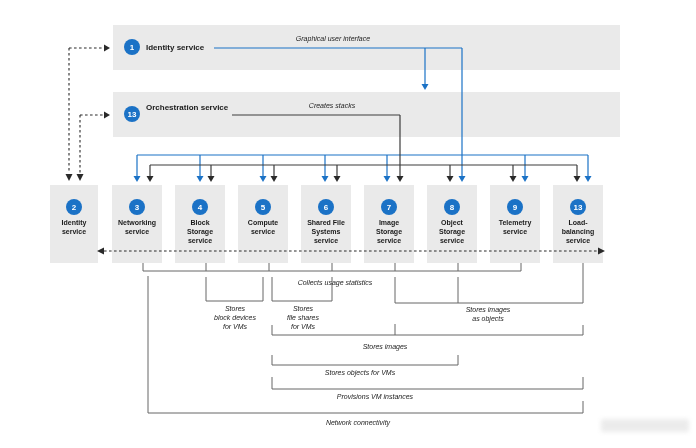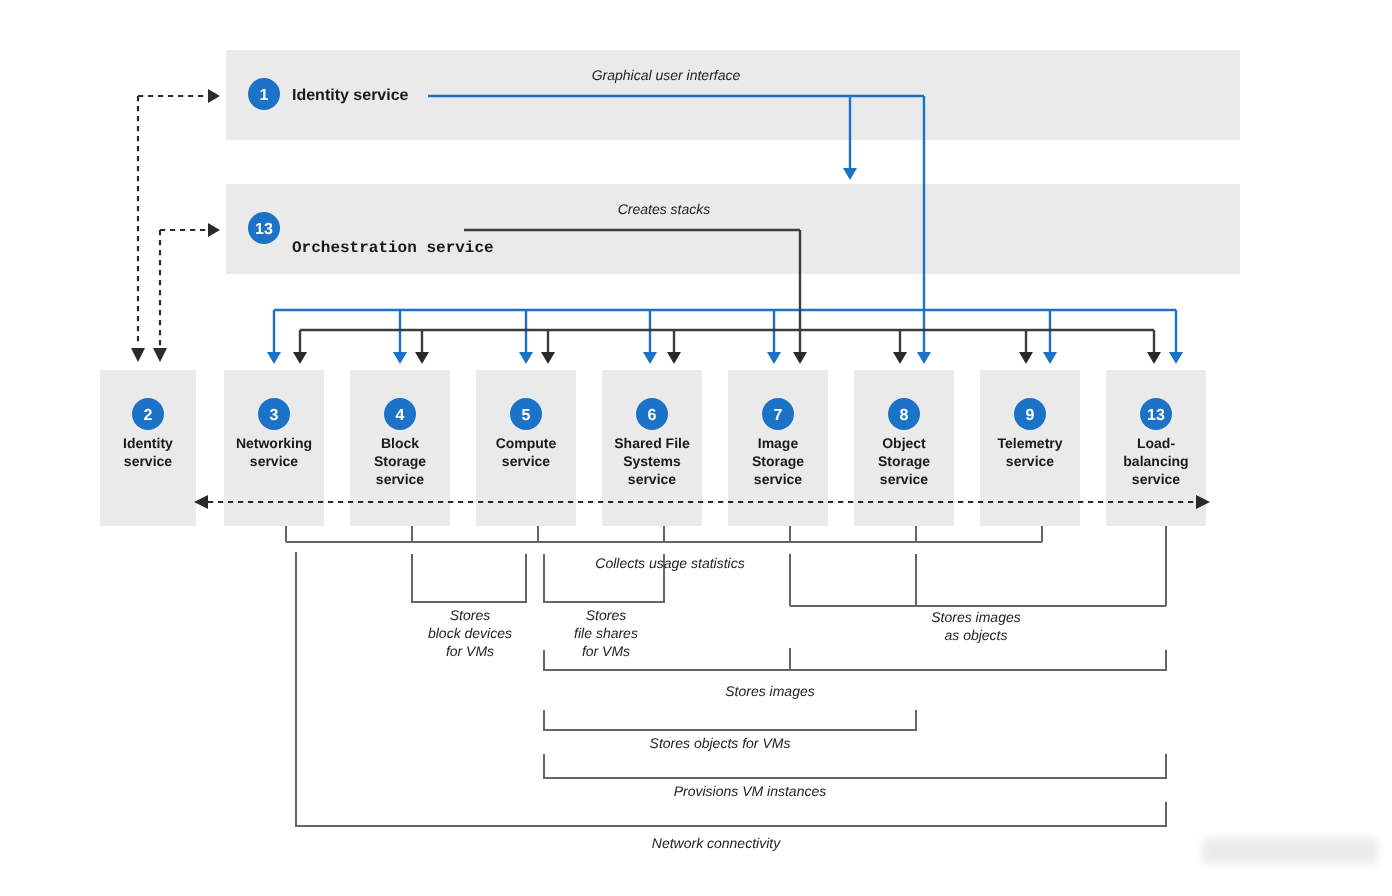--- a/index.html
+++ b/index.html
@@ -95,21 +95,21 @@
       M272,355 V365 H458 V355
       M272,377 V389 H583 V377
       M148,276 V413 H583 V401"></path>
   </svg>
 
   <div class="badge" style="left:124px;top:39px;">1</div>
   <div class="bar-label" style="left:146px;top:44px;">Identity service</div>
   <div class="flow-label" style="left:253px;top:35px;width:160px;">Graphical user interface</div>
 
   <div class="badge" style="left:124px;top:106px;">13</div>
-  <div class="bar-label" style="left:146px;top:121px;font-family:Liberation Mono, monospace;">Orchestration service</div>
+  <div class="bar-label" style="left:146px;top:104px;">Orchestration service</div>
   <div class="flow-label" style="left:252px;top:102px;width:160px;">Creates stacks</div>
 
   <div class="badge" style="left:66px;top:199px;">2</div>
   <div class="box-label" style="left:50px;top:218px;width:48px;">Identity
 service</div>
 
   <div class="badge" style="left:129px;top:199px;">3</div>
   <div class="box-label" style="left:112px;top:218px;width:50px;">Networking
 service</div>
 

